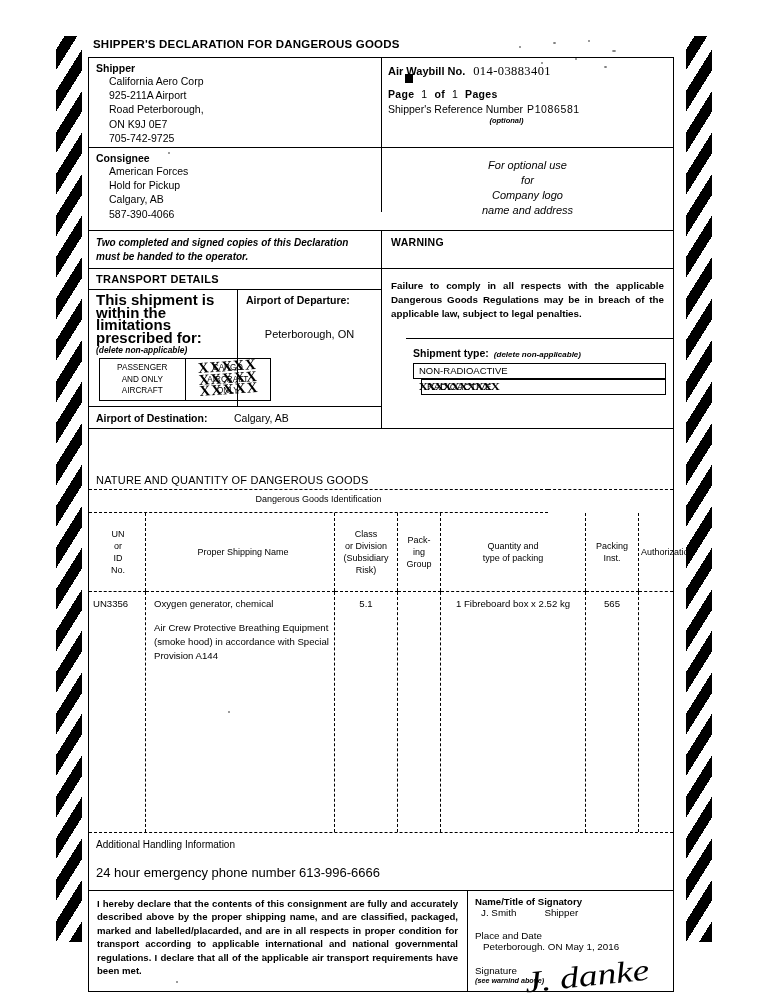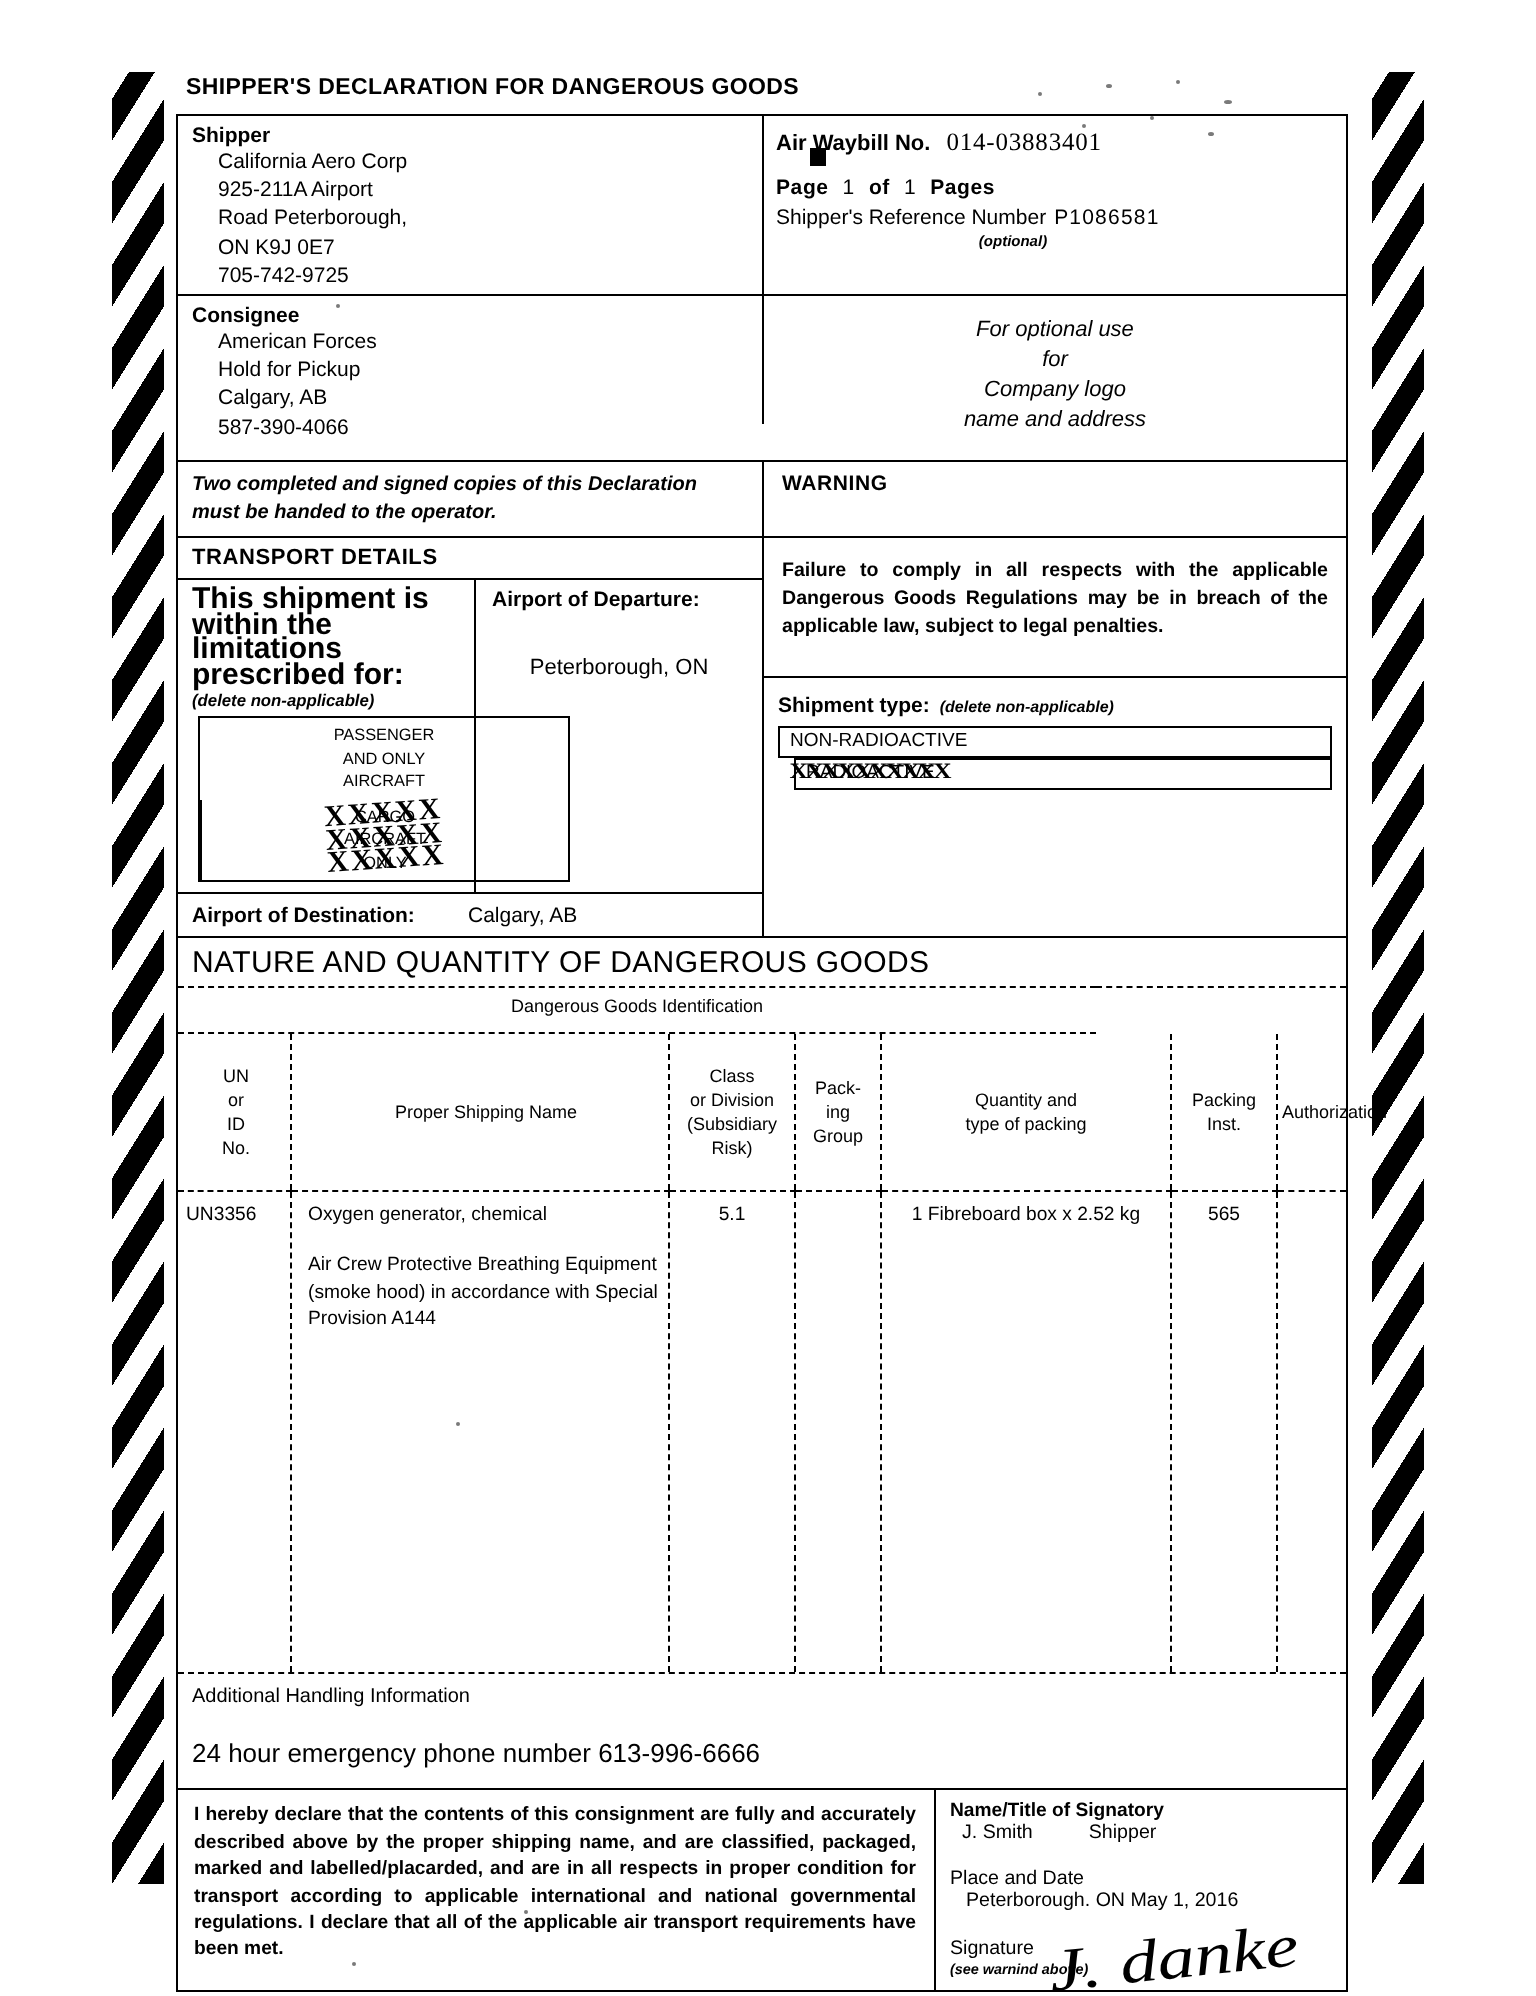--- a/index.html
+++ b/index.html
@@ -159,24 +159,23 @@
   }
   .lim-note {
     font-size: 8.4px;
     font-style: italic;
     font-weight: bold;
     padding: 1px 0 3px 7px;
   }
   .optbuttons {
     display: flex;
     margin: 0 0 5px 10px;
-    width: 186px;
+    width: 172px;
     border: 1.4px solid #000;
     box-sizing: border-box;
-    flex-direction: column;
   }
   .optbtn {
     flex: 1;
     font-size: 8.2px;
     line-height: 11.5px;
     text-align: center;
     padding: 3px 0 3px 0;
     position: relative;
   }
   .optbtn + .optbtn { border-left: 1.4px solid #000; }
@@ -256,23 +255,24 @@
     left: 2px; top: 0px;
     font-family: "Liberation Serif", serif;
     font-weight: bold;
     font-size: 11px;
     letter-spacing: -1px;
     transform: scaleX(1.15);
   }
 
   
   .goods-title {
-    font-size: 15px;
+    font-size: 11px;
     padding: 4px 0 3px 7px;
     letter-spacing: .2px;
+    margin-top: 41px;
   }
   .dgi {
     text-align: center;
     font-size: 9px;
     padding: 4px 0 4px 0;
     border-top: 1.5px dashed #000;
     border-bottom: 1.5px dashed #000;
     box-sizing: border-box;
     height: 24px;
   }
@@ -486,21 +486,21 @@
           </div>
         </div>
         <div class="dest-row" style="border-top:1.4px solid #000;">
           <div class="k">Airport of Destination:</div>
           <div>Calgary, AB</div>
         </div>
       </div>
 
       <div class="col-r">
         <div class="warn-body">Failure to comply in all respects with the applicable Dangerous Goods Regulations may be in breach of the applicable law, subject to legal penalties.</div>
-        <div class="ship-type" style="border-top:1.4px solid #000;margin-top:11px;">
+        <div class="ship-type" style="border-top:1.4px solid #000;margin-top:11px;margin-left:24px;">
           <div>
             <span class="k">Shipment type:</span><span class="note">(delete non-applicable)</span>
           </div>
           <div class="radio-opts">
             <div class="opt">NON-RADIOACTIVE</div>
             <div class="opt strike">
               <span>RADIOACTIVE</span>
               <span class="xover">XXXXXXXXXX</span>
             </div>
           </div>

